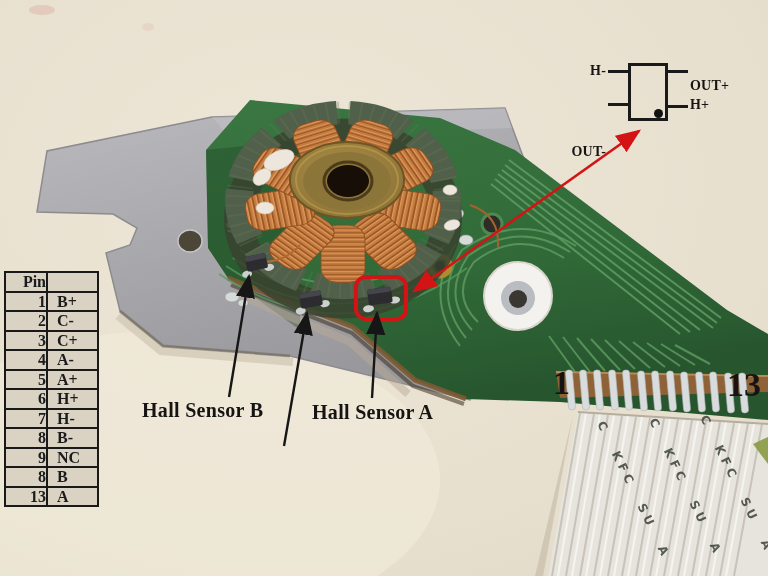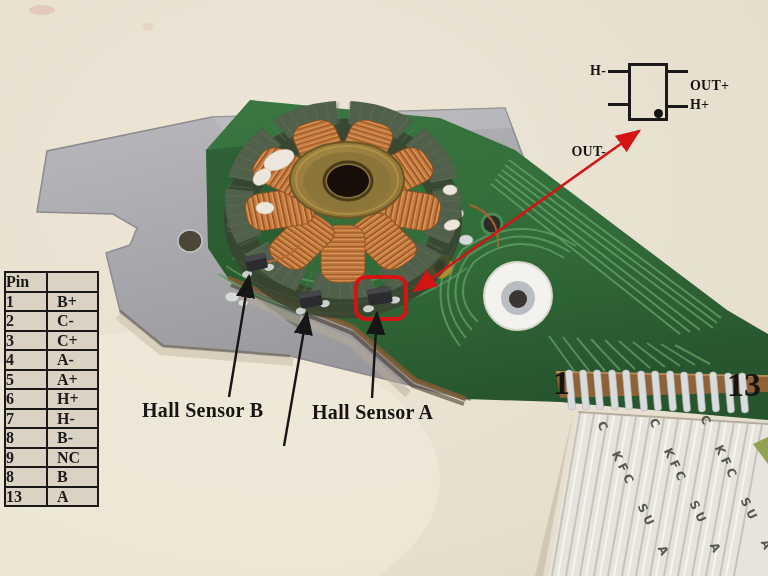--- a/index.html
+++ b/index.html
@@ -17,21 +17,21 @@
   .po-dot{position:absolute;z-index:7;left:654px;top:109px;width:9px;height:9px;
           border-radius:50%;background:#111;}
   .po-lead{position:absolute;z-index:6;height:3px;width:20px;background:#1a1a1a;}
   .po-lbl{font-size:14px;letter-spacing:.2px;}
   
   .pin-table{position:absolute;z-index:6;left:4px;top:271px;border-collapse:collapse;
              background:#dad3c4;}
   .pin-table td,.pin-table th{border:2px solid #191919;padding:0;margin:0;
              font-family:"Liberation Serif",serif;font-weight:bold;font-size:16px;
              color:#1b1b1b;height:17.5px;line-height:17.5px;}
-  .pin-table .col-pin{width:40px;text-align:left;}
+  .pin-table .col-pin{width:40px;text-align:right;}
   .pin-table .col-sig{width:40px;text-align:left;padding-left:9px;}
   
   .cable-mark{position:absolute;z-index:4;color:#3c423a;font-family:"DejaVu Sans",sans-serif;
               font-weight:bold;font-size:12px;letter-spacing:4px;word-spacing:12px;
               transform-origin:0 0;transform:rotate(64deg);white-space:nowrap;opacity:.85;}
 </style>
 </head>
 <body>
 
 <div class="stage">

